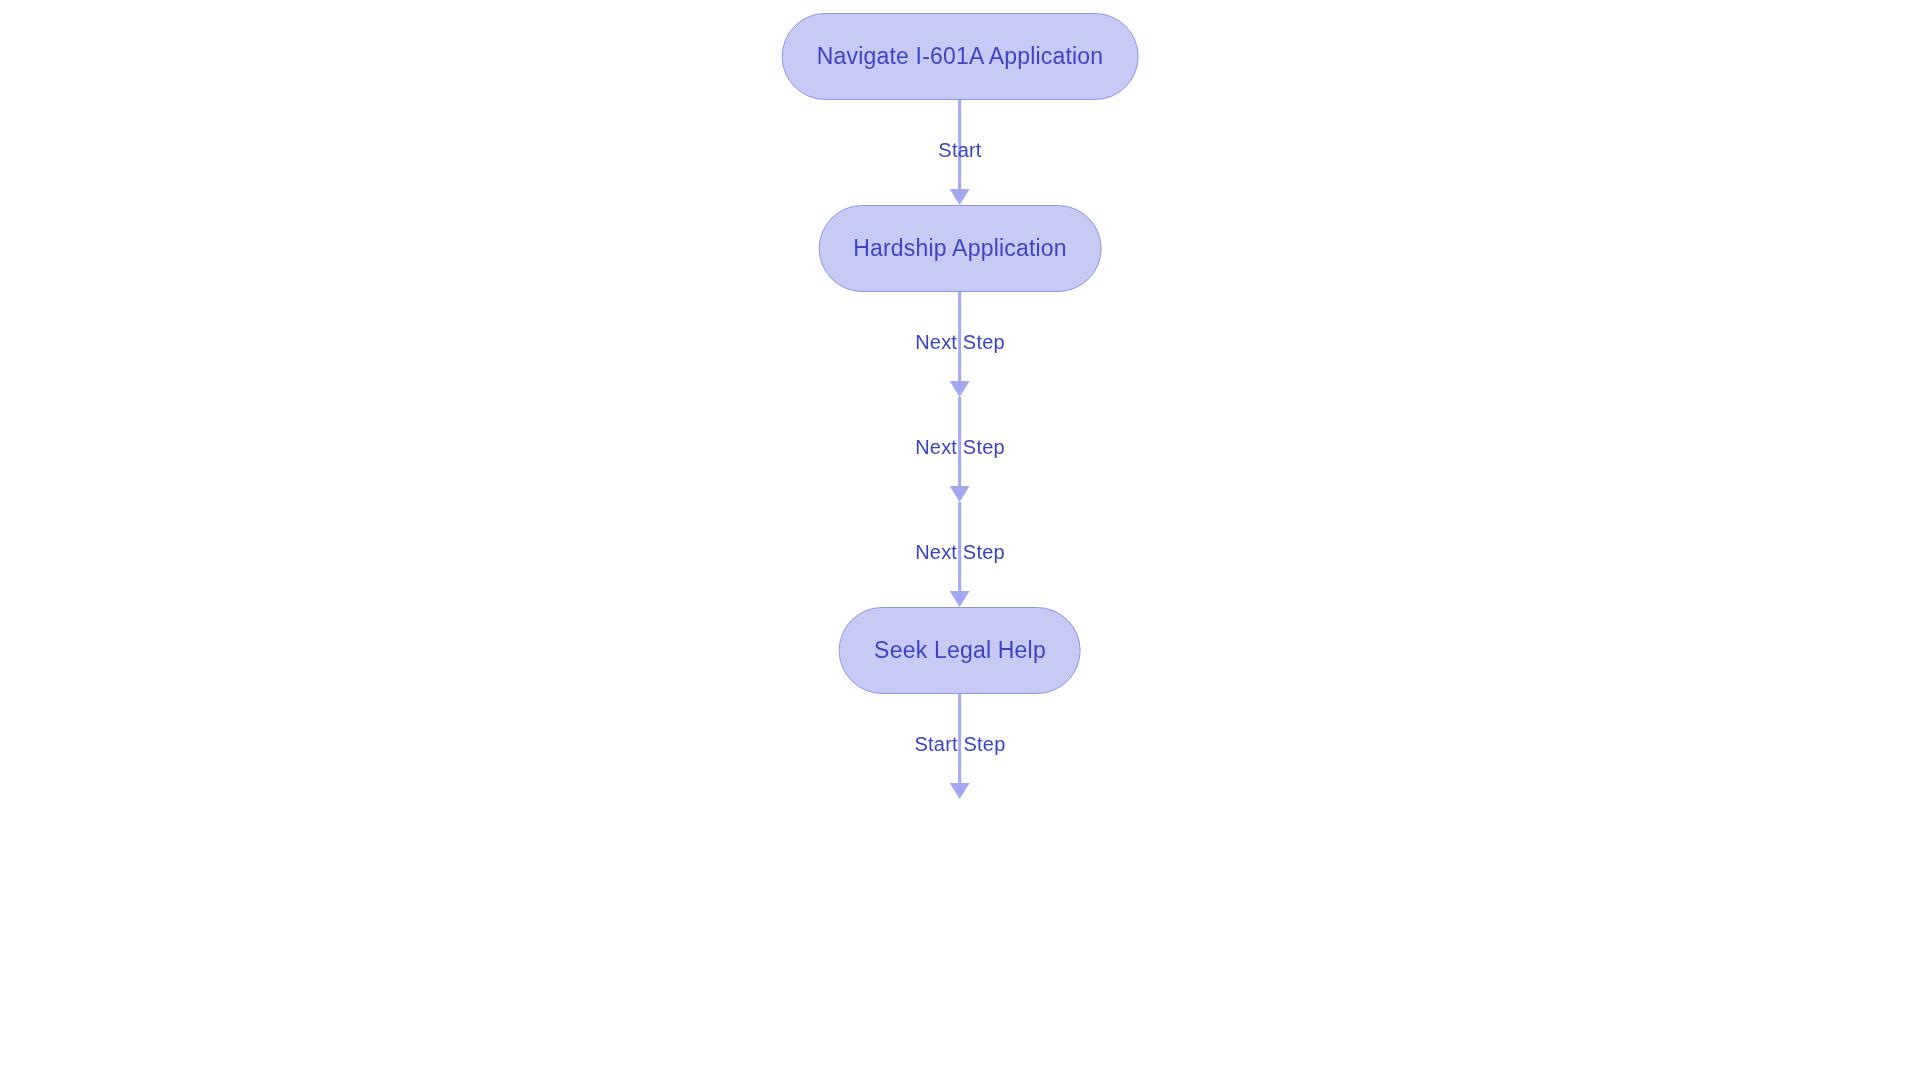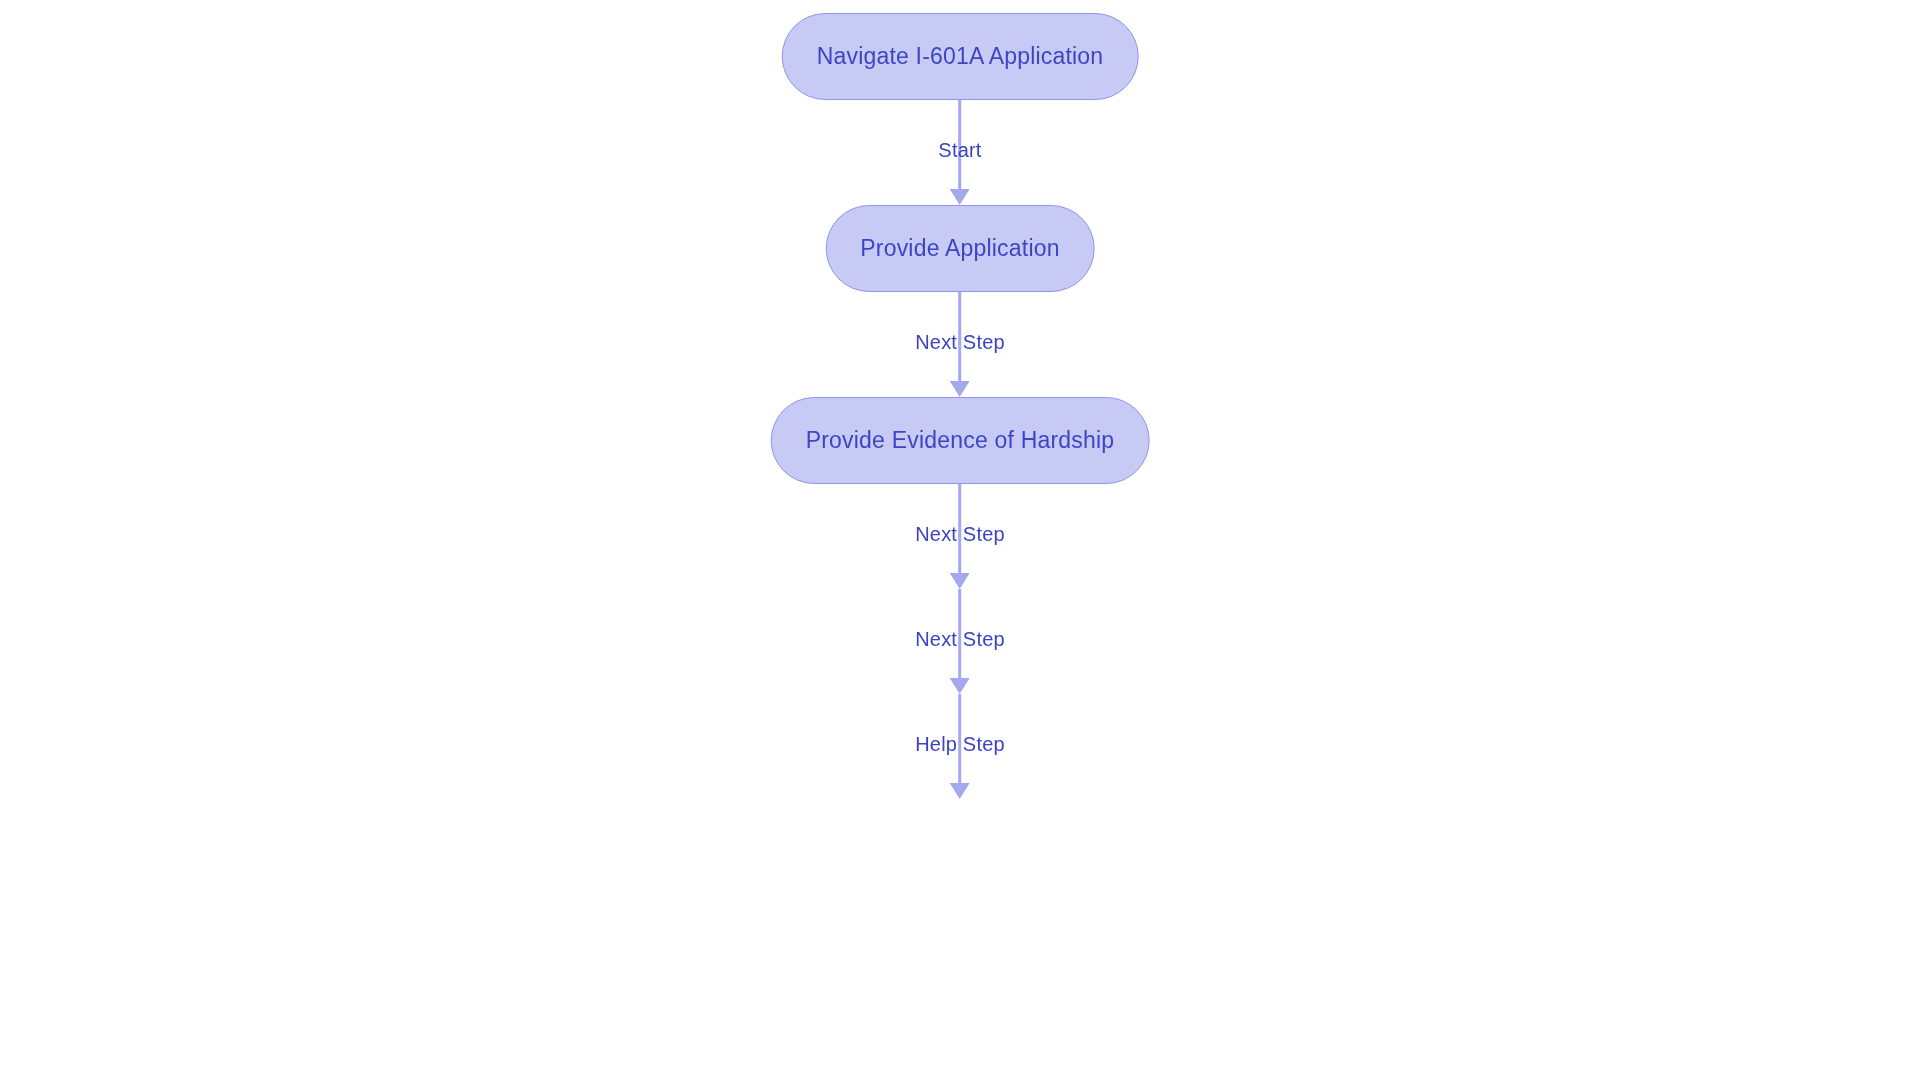--- a/index.html
+++ b/index.html
@@ -96,48 +96,48 @@
       <span>Navigate I-601A Application</span>
     </div>
 
     <div class="edge">
       <div class="edge-line"></div>
       <div class="arrowhead"></div>
       <span class="edge-label">Start</span>
     </div>
 
     <div class="flow-node">
-      <span>Provide Application</span>
-    </div>
-
-    <div class="edge">
-      <div class="edge-line"></div>
-      <div class="arrowhead"></div>
-      <span class="edge-label">Next Step</span>
-    </div>
-
-    <div class="flow-node">
-      <span>Provide Evidence of Hardship</span>
+      <span>Hardship Application</span>
     </div>
 
     <div class="edge">
       <div class="edge-line"></div>
       <div class="arrowhead"></div>
       <span class="edge-label">Next Step</span>
     </div>
 
 
     <div class="edge">
       <div class="edge-line"></div>
       <div class="arrowhead"></div>
       <span class="edge-label">Next Step</span>
     </div>
 
 
     <div class="edge">
       <div class="edge-line"></div>
       <div class="arrowhead"></div>
-      <span class="edge-label">Help Step</span>
+      <span class="edge-label">Next Step</span>
+    </div>
+
+    <div class="flow-node">
+      <span>Seek Legal Help</span>
+    </div>
+
+    <div class="edge">
+      <div class="edge-line"></div>
+      <div class="arrowhead"></div>
+      <span class="edge-label">Start Step</span>
     </div>
 
 
   </div>
 </div>
 
 </body></html>

